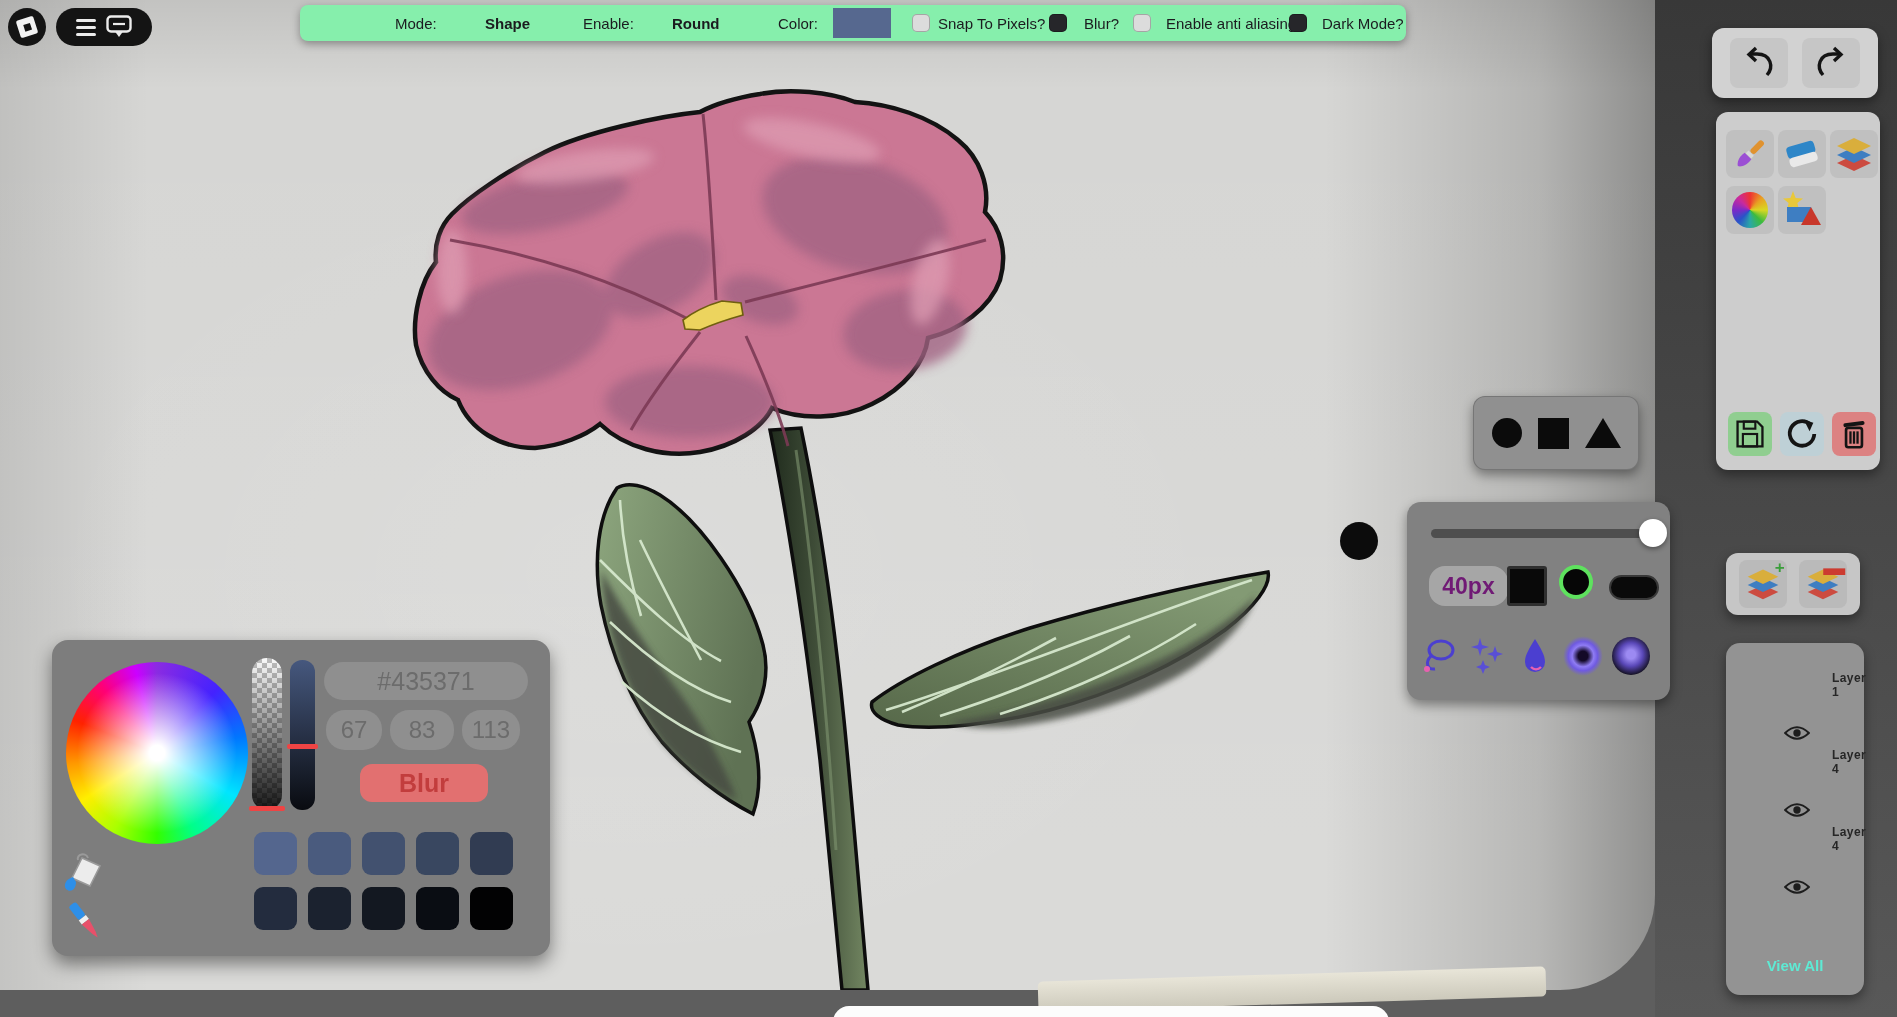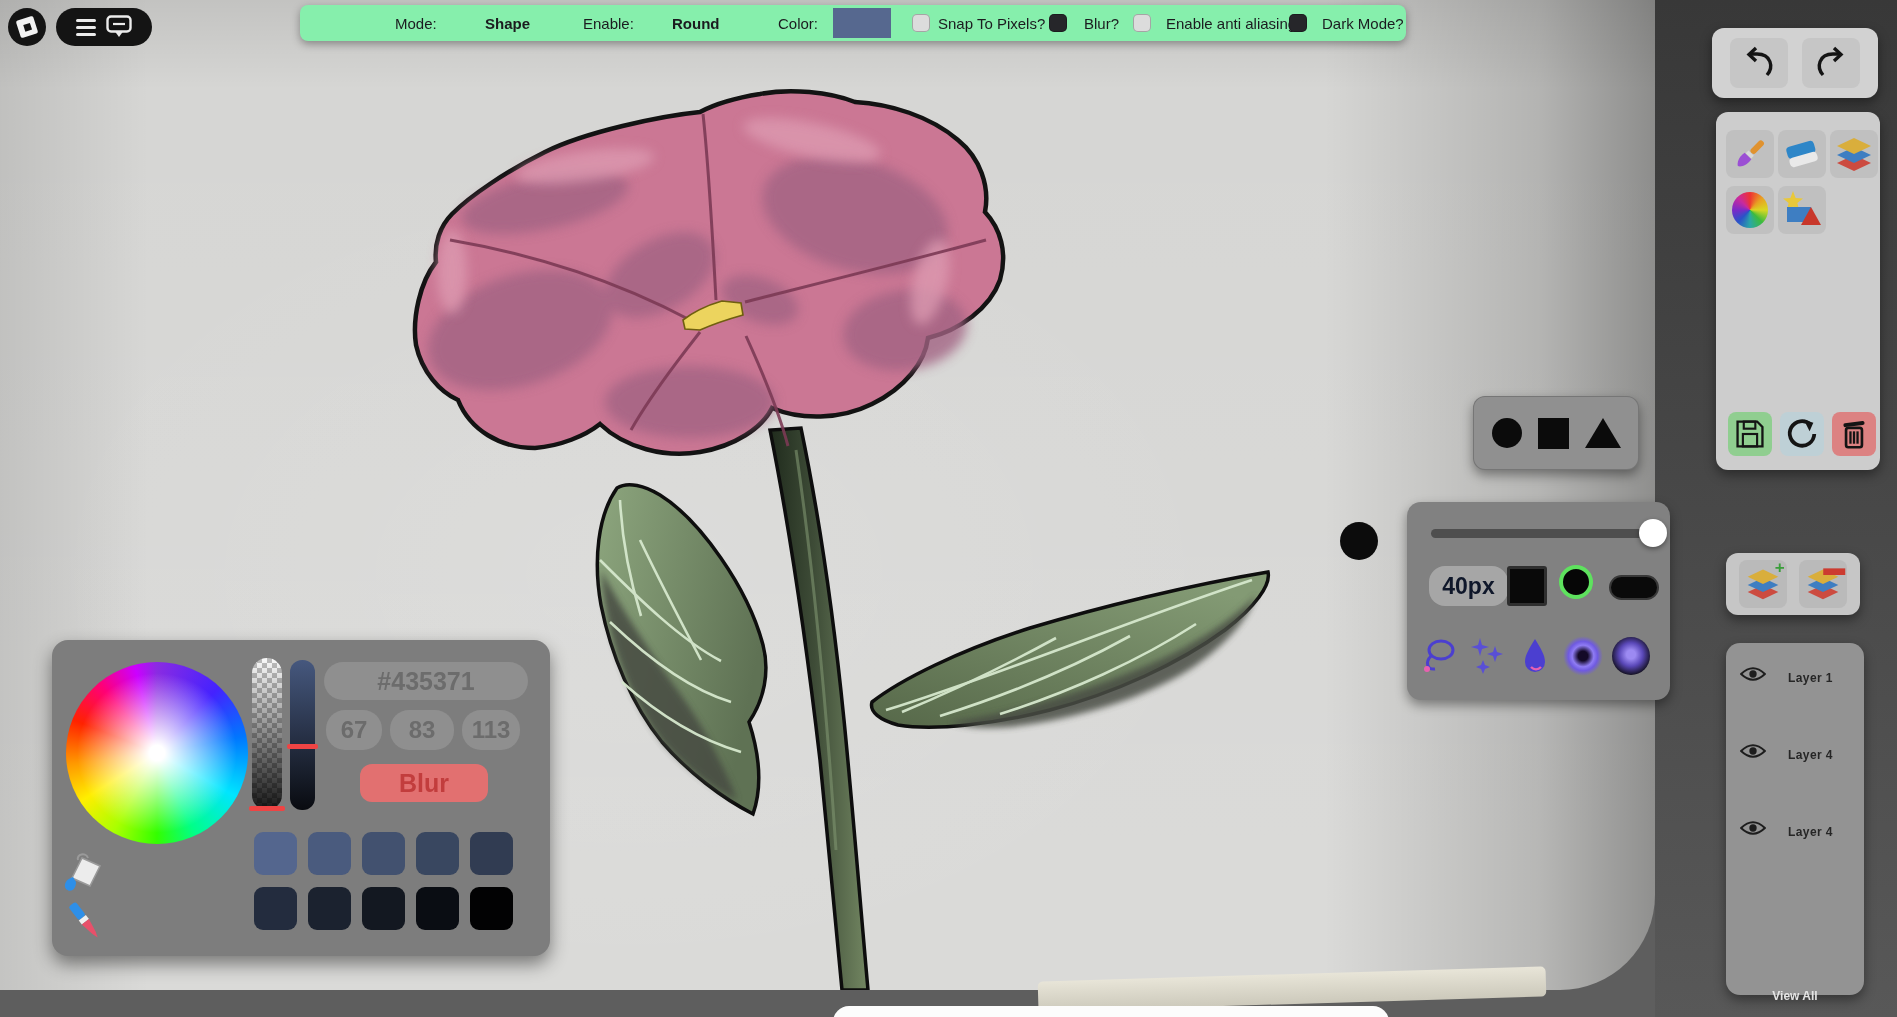--- a/index.html
+++ b/index.html
@@ -57,39 +57,39 @@
   #btn-trash{left:116px;top:300px;width:44px!important;height:44px!important;background:#dc8282!important;}
 
   #shape-popup{left:1473px;top:396px;width:166px;height:74px;background:#909090;display:flex;align-items:center;justify-content:center;gap:16px;border:1px solid rgba(0,0,0,.18);}
   .shp-circle{width:30px;height:30px;border-radius:50%;background:#0b0b0b;}
   .shp-square{width:31px;height:31px;background:#0b0b0b;}
   .shp-tri{width:0;height:0;border-left:18px solid transparent;border-right:18px solid transparent;border-bottom:30px solid #0b0b0b;}
 
   #brush-panel{left:1407px;top:502px;width:263px;height:198px;background:#818181;border-radius:14px;}
   #bp-track{position:absolute;left:24px;top:27px;width:226px;height:9px;border-radius:5px;background:#4e4e4e;}
   #bp-handle{position:absolute;left:232px;top:17px;width:28px;height:28px;border-radius:50%;background:#fff;box-shadow:0 2px 5px rgba(0,0,0,.4);}
-  #bp-size{position:absolute;left:22px;top:64px;width:79px;height:40px;border-radius:16px;background:#a6a6a6;display:flex;align-items:center;justify-content:center;font-size:23px;font-weight:bold;color:#0f172a;}
+  #bp-size{position:absolute;left:22px;top:64px;width:79px;height:40px;border-radius:16px;background:#a6a6a6;display:flex;align-items:center;justify-content:center;font-size:23px;font-weight:bold;color:#701a75;}
   #bp-square{position:absolute;left:100px;top:64px;width:40px;height:40px;background:#090909;border:3px solid #2f2f2f;border-radius:3px;}
   #bp-circle{position:absolute;left:152px;top:63px;width:34px;height:34px;border-radius:50%;background:#060606;border:4px solid #5ee25e;}
   #bp-pill{position:absolute;left:202px;top:73px;width:50px;height:25px;border-radius:13px;background:#0a0a0a;border:2px solid #383838;}
   .bp-ic{position:absolute;top:132px;width:44px;height:44px;display:flex;align-items:center;justify-content:center;}
   #bp-lasso{left:10px}#bp-spark{left:58px}#bp-drop{left:106px}#bp-donut{left:154px}#bp-orb{left:202px}
   .donut{width:40px;height:40px;border-radius:50%;background:radial-gradient(circle,#140a28 0 17%,#8f7cf4 38%,#6f5ae0 52%,rgba(111,90,224,0) 70%);}
   .orb{width:38px;height:38px;border-radius:50%;background:radial-gradient(circle at 50% 46%,#9c8af2 0 16%,#5a48b8 42%,#120f1e 74%);}
 
   #layeradd-panel{left:1726px;top:553px;width:134px;height:62px;background:#c6c6c6;display:flex;align-items:center;justify-content:space-evenly;}
   #layeradd-panel .toolbtn{width:48px;height:48px;background:#bababa;position:relative;}
   .badge{position:absolute;right:2px;top:0;font-size:17px;font-weight:bold;line-height:15px;}
   .badge.plus{color:#3a9e3a;}
   .badge.minus{color:#cc3b30;font-size:22px;}
 
   #layers-panel{left:1726px;top:643px;width:138px;height:352px;background:#939393;border-radius:14px;padding-top:22px;}
-  .layer-row{position:relative;height:77px;display:flex;align-items:flex-start;padding:0 0 0 14px;}
+  .layer-row{position:relative;height:77px;display:flex;align-items:flex-end;padding:0 0 0 14px;margin-left:44px;}
   .layer-row .lbl{position:absolute;left:62px;top:6px;font-size:12px;font-weight:bold;color:#262626;letter-spacing:.4px;}
-  #view-all{position:absolute;left:1726px;top:989px;width:138px;text-align:center;font-size:12px;font-weight:bold;color:#e5e5e5;z-index:4;}
+  #view-all{position:absolute;left:1726px;top:957px;width:138px;text-align:center;font-size:15px;font-weight:bold;color:#5eead4;z-index:4;}
 
   
   #tray{position:absolute;left:1038px;top:974px;width:508px;height:30px;border-radius:5px;transform:rotate(-1.7deg);
     background:linear-gradient(180deg,#e8e5d8,#ccc9bb);z-index:2;}
   #bottom-white{position:absolute;left:833px;top:1006px;width:556px;height:30px;background:#fcfcfc;border-radius:16px 16px 0 0;z-index:3;}
 
   
   #picker{position:absolute;left:52px;top:640px;width:498px;height:316px;background:#7d7d7d;border-radius:16px;
     box-shadow:0 8px 18px rgba(0,0,0,.45);z-index:6;}
   #wheel{position:absolute;left:14px;top:22px;width:182px;height:182px;border-radius:50%;
@@ -98,21 +98,21 @@
      conic-gradient(from 0deg,#8a2be2,#4422ff 12%,#0077ff 22%,#00e5ff 33%,#00ff88 43%,#33ff00 50%,#aaff00 58%,#ffee00 66%,#ff9900 73%,#ff2200 81%,#ff0077 89%,#cc00ff 96%,#8a2be2);}
   #alpha-track{position:absolute;left:200px;top:18px;width:30px;height:152px;border-radius:15px;overflow:hidden;
     background-image:
       linear-gradient(180deg,rgba(255,255,255,.08),rgba(0,0,0,.9)),
       conic-gradient(#b8b8b8 0 25%,#fafafa 0 50%,#b8b8b8 0 75%,#fafafa 0);
     background-size:100% 100%,10px 10px;}
   #alpha-mark{position:absolute;left:197px;top:166px;width:36px;height:5px;background:#ef4444;border-radius:2px;}
   #val-track{position:absolute;left:238px;top:20px;width:25px;height:150px;border-radius:12px;background:linear-gradient(180deg,#46587e,#090b10);}
   #val-mark{position:absolute;left:235px;top:104px;width:31px;height:5px;background:#ef4444;border-radius:2px;}
   .pill{position:absolute;background:#8f8f8f;border-radius:19px;display:flex;align-items:center;justify-content:center;
-    color:#6c6c6c;font-weight:bold;}
+    color:#6c6c6c;font-weight:normal;}
   #hex-pill{left:272px;top:22px;width:204px;height:38px;font-size:25px;}
   #r-pill{left:274px;top:70px;width:56px;height:40px;font-size:24px;text-align:right;}
   #g-pill{left:338px;top:70px;width:64px;height:40px;font-size:24px;}
   #b-pill{left:410px;top:70px;width:58px;height:40px;font-size:24px;}
   #close-btn{position:absolute;left:308px;top:124px;width:128px;height:38px;background:#e27070;border-radius:12px;border:none;
     color:#c23d3d;font-size:25px;font-weight:bold;display:flex;align-items:center;justify-content:center;}
   .swatch{position:absolute;width:43px;height:43px;border-radius:9px;}
   #bucket-ic{position:absolute;left:10px;top:212px;}
   #dropper-ic{position:absolute;left:8px;top:258px;}
 </style>

